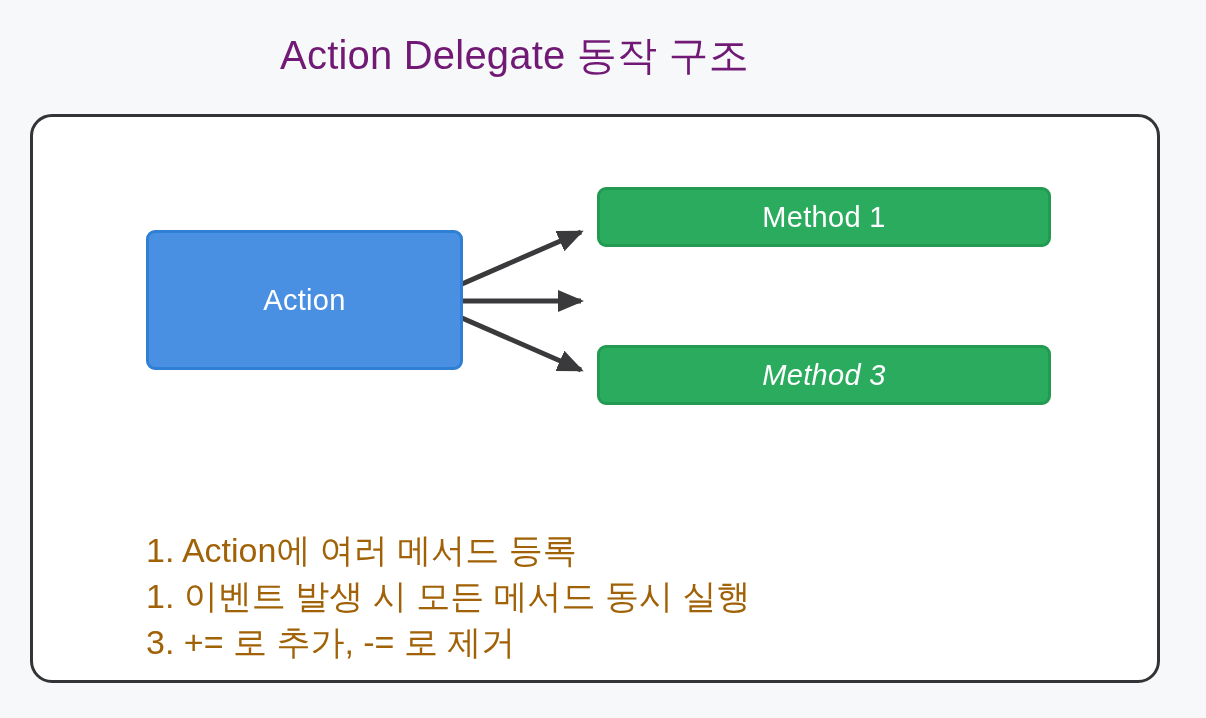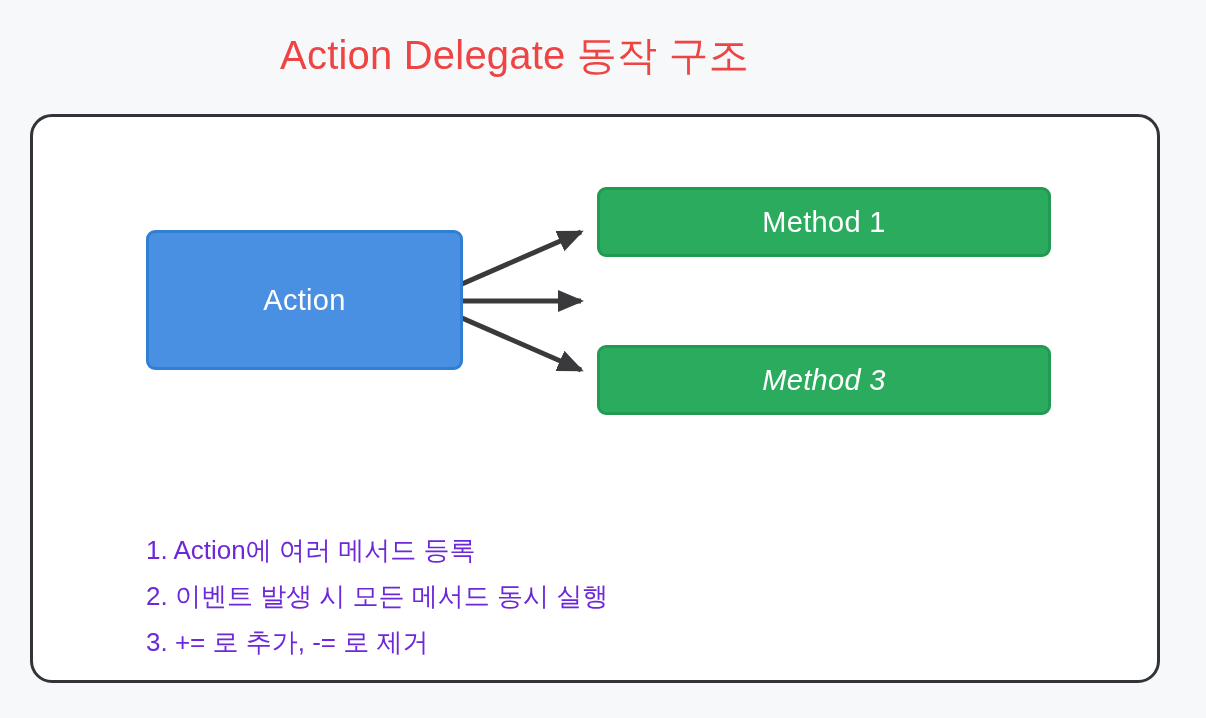--- a/index.html
+++ b/index.html
@@ -16,21 +16,21 @@
   }
 
   #page-title {
     position: absolute;
     left: 0;
     top: 28px;
     width: 1029px;
     text-align: center;
     font-size: 40px;
     font-weight: 400;
-    color: #ef4444;
+    color: #701a75;
     letter-spacing: 0.2px;
     white-space: nowrap;
   }
 
   #diagram-panel {
     position: absolute;
     left: 30px;
     top: 114px;
     width: 1130px;
     height: 569px;
@@ -59,21 +59,21 @@
     width: 317px;
     height: 140px;
     background: #4a90e2;
     border: 3px solid #2f7fd4;
     border-radius: 9px;
   }
 
   .method-node {
     left: 564px;
     width: 454px;
-    height: 70px;
+    height: 60px;
     background: #2bab5d;
     border: 3px solid #239a51;
     border-radius: 9px;
   }
   #method-node-1 { top: 70px; }
   #method-node-2 { top: 149px; }
   #method-node-3 { top: 228px; font-style: italic; }
 
   #arrows-layer {
     position: absolute;
@@ -81,22 +81,22 @@
     top: 0;
     width: 1124px;
     height: 563px;
     pointer-events: none;
   }
 
   #notes-list {
     position: absolute;
     left: 113px;
     top: 410px;
-    color: #6d28d9;
-    font-size: 26px;
+    color: #a16207;
+    font-size: 34px;
     line-height: 46px;
     white-space: nowrap;
   }
   .note-line { display: block; }
 </style>
 </head>
 <body>
 
 <div id="page-title">Action Delegate 동작 구조</div>
 
@@ -117,17 +117,17 @@
 
   <div class="node" id="action-node">Action</div>
 
   <div class="node method-node" id="method-node-1">Method 1</div>
 
 
   <div class="node method-node" id="method-node-3">Method 3</div>
 
   <div id="notes-list">
     <span class="note-line">1. Action에 여러 메서드 등록</span>
-    <span class="note-line">2. 이벤트 발생 시 모든 메서드 동시 실행</span>
+    <span class="note-line">1. 이벤트 발생 시 모든 메서드 동시 실행</span>
     <span class="note-line">3. += 로 추가, -= 로 제거</span>
   </div>
 
 </div>
 
 </body></html>

